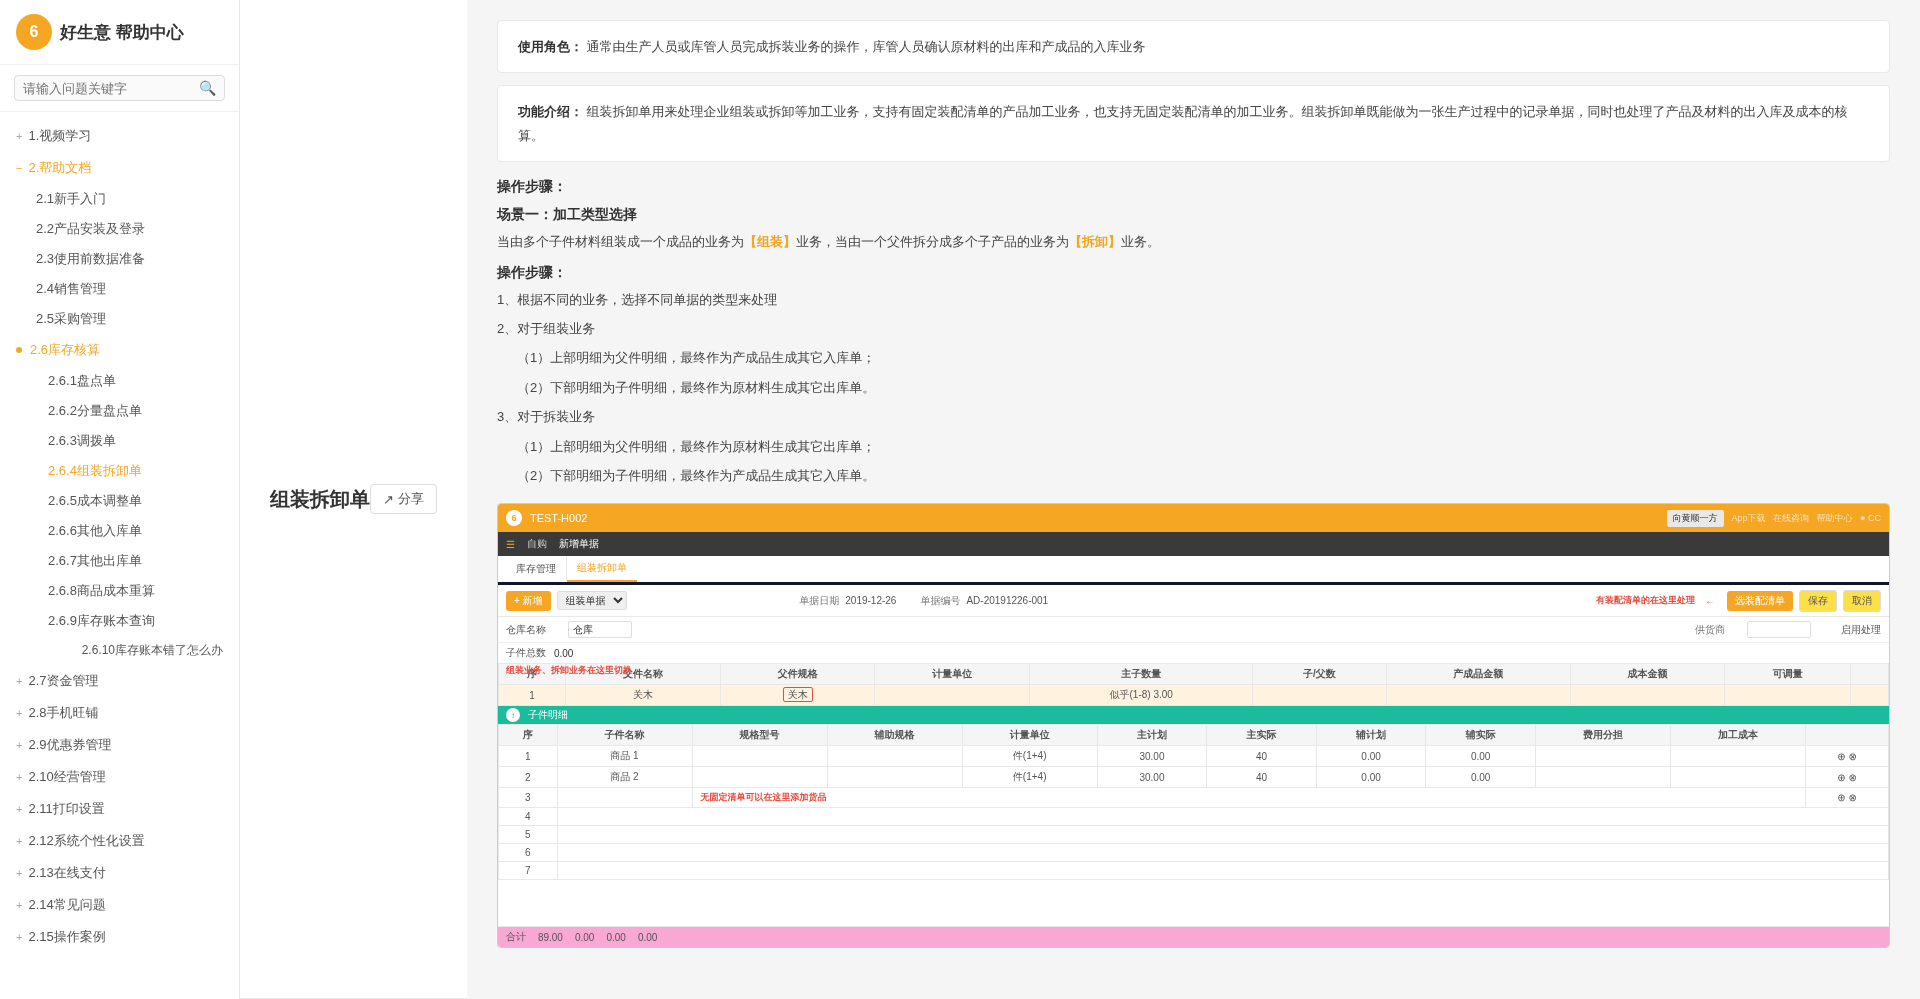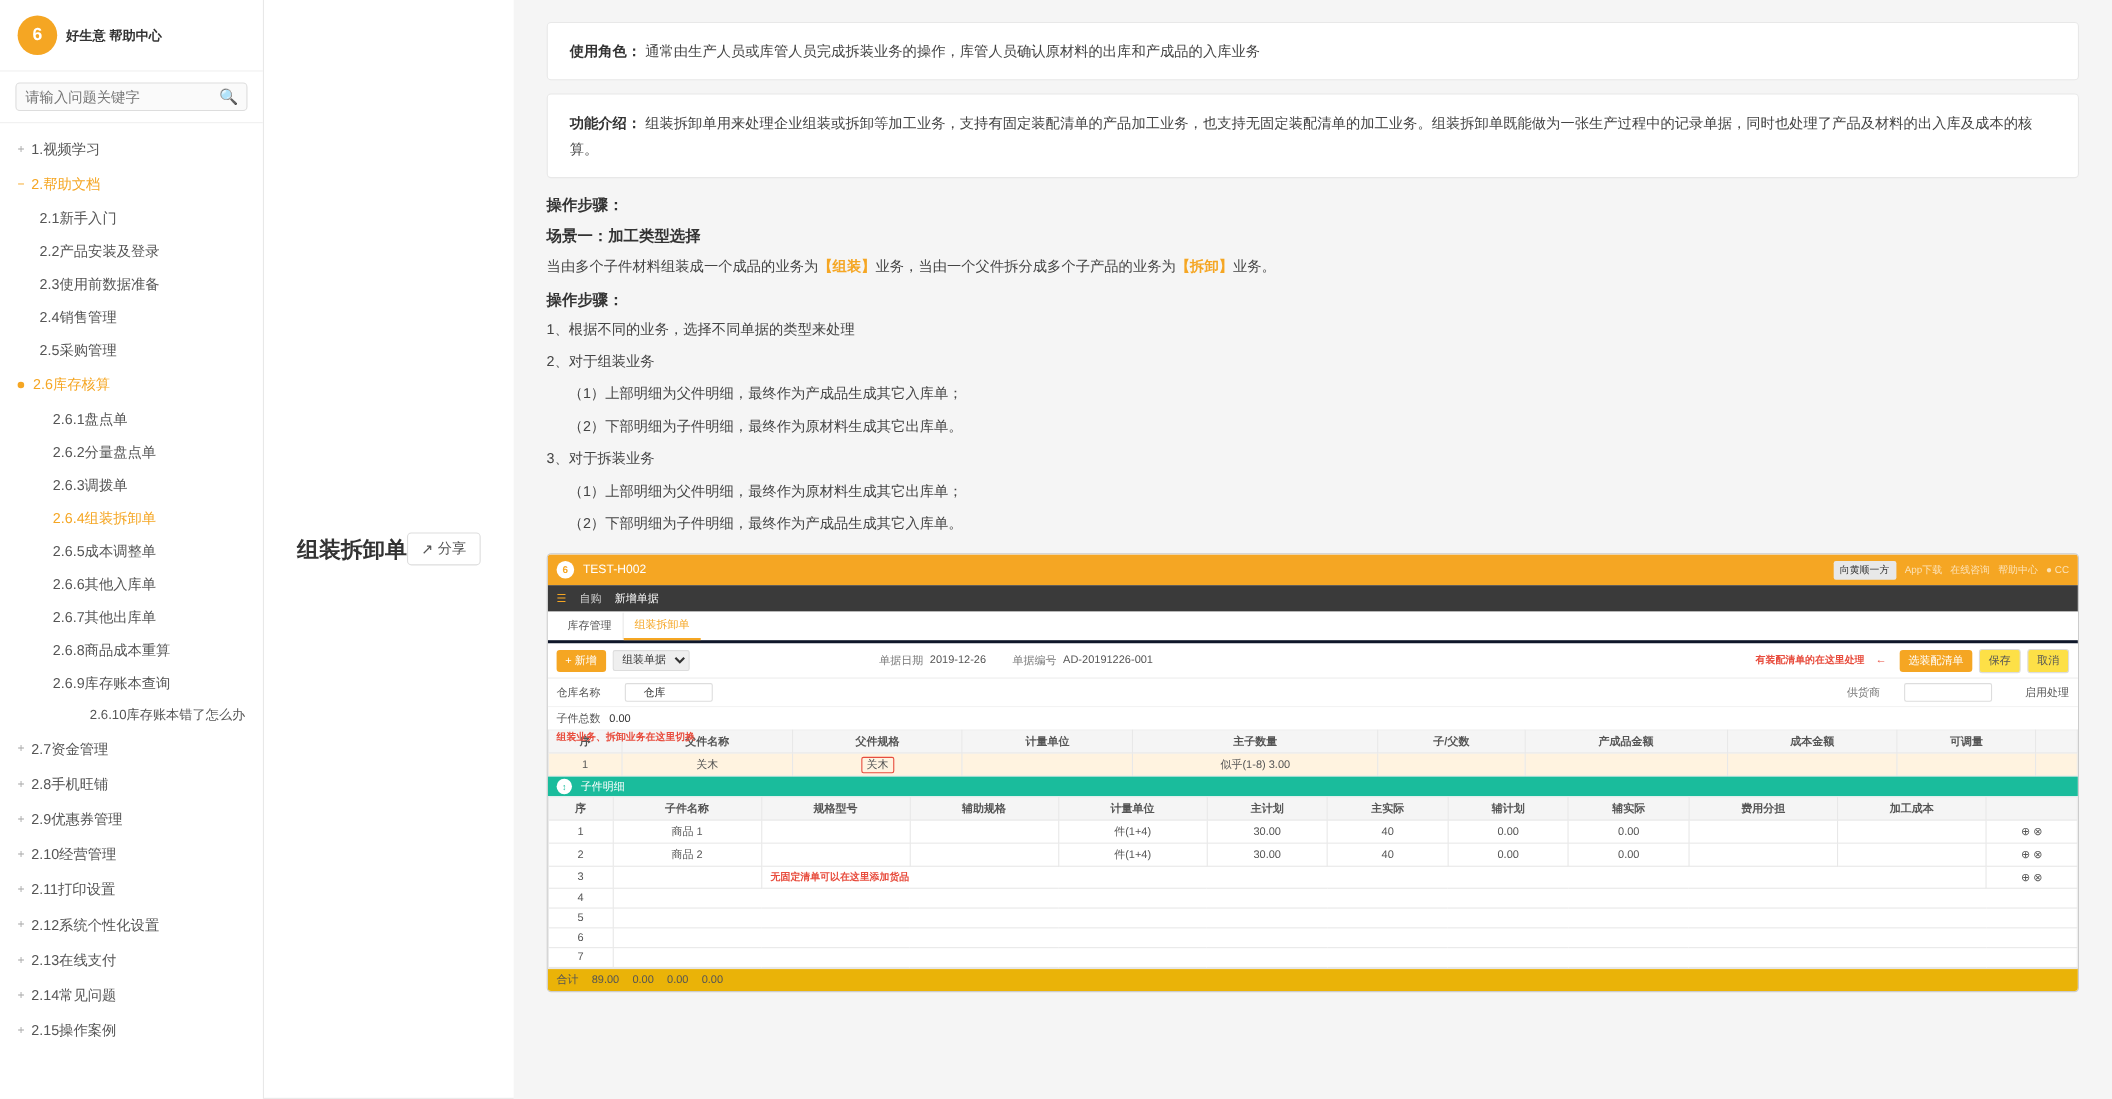--- a/index.html
+++ b/index.html
@@ -24,21 +24,21 @@
     .logo-circle {
       width: 36px; height: 36px;
       background: #f5a623;
       border-radius: 50%;
       display: flex; align-items: center; justify-content: center;
       color: #fff; font-weight: bold; font-size: 16px;
       margin-right: 8px;
       flex-shrink: 0;
     }
     .logo-text {
-      font-size: 12px; font-weight: bold; color: #333;
+      font-size: 17px; font-weight: bold; color: #333;
     }
     .search-area {
       padding: 10px 14px;
       border-bottom: 1px solid #f0f0f0;
     }
     .search-box {
       display: flex; align-items: center;
       border: 1px solid #ddd; border-radius: 4px;
       padding: 4px 8px;
       background: #fafafa;
@@ -170,21 +170,21 @@
     .mock-toolbar .btn-orange {
       background: #f5a623; color: #fff; border: none;
       padding: 3px 8px; border-radius: 3px; font-size: 10px;
     }
     .mock-toolbar .btn-white {
       background: #fde047; color: #555; border: 1px solid #ddd;
       padding: 3px 8px; border-radius: 3px; font-size: 10px;
     }
     .mock-input {
       border: 1px solid #ddd; border-radius: 2px;
-      padding: 2px 16px; font-size: 10px; width: 80px; color: #333;
+      padding: 2px 4px; font-size: 10px; width: 64px; color: #333;
     }
     .mock-table {
       width: 100%; border-collapse: collapse; font-size: 10px;
     }
     .mock-table th {
       background: #f5f5f5; border: 1px solid #e8e8e8;
       padding: 3px 6px; text-align: center; color: #555;
     }
     .mock-table td {
       border: 1px solid #e8e8e8;
@@ -193,23 +193,23 @@
     .mock-table .highlight-row td { background: #fff3e0; }
 
     .mock-section-header {
       background: #1abc9c;
       color: #fff;
       padding: 2px 8px;
       font-size: 10px;
       display: flex; align-items: center; gap: 8px;
     }
     .mock-bottom-bar {
-      background: #eab308; border-top: 1px solid #e8e8e8;
+      background: #f9a8d4; border-top: 1px solid #e8e8e8;
       padding: 3px 8px; font-size: 10px; color: #555;
-      display: flex; align-items: center; gap: 12px;
+      display: flex; align-items: center; gap: 12px; margin-top: 46px;
     }
   </style>
 </head>
 <body>
 
 <div id="sidebar">
   <div class="logo-area">
     <div class="logo-circle">6</div>
     <span class="logo-text">好生意 帮助中心</span>
   </div>

